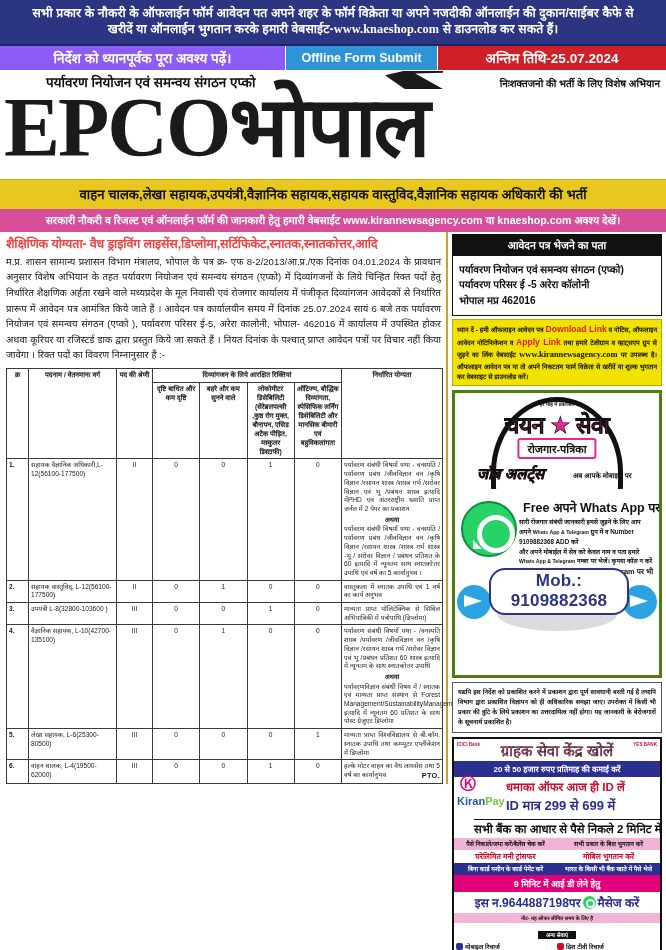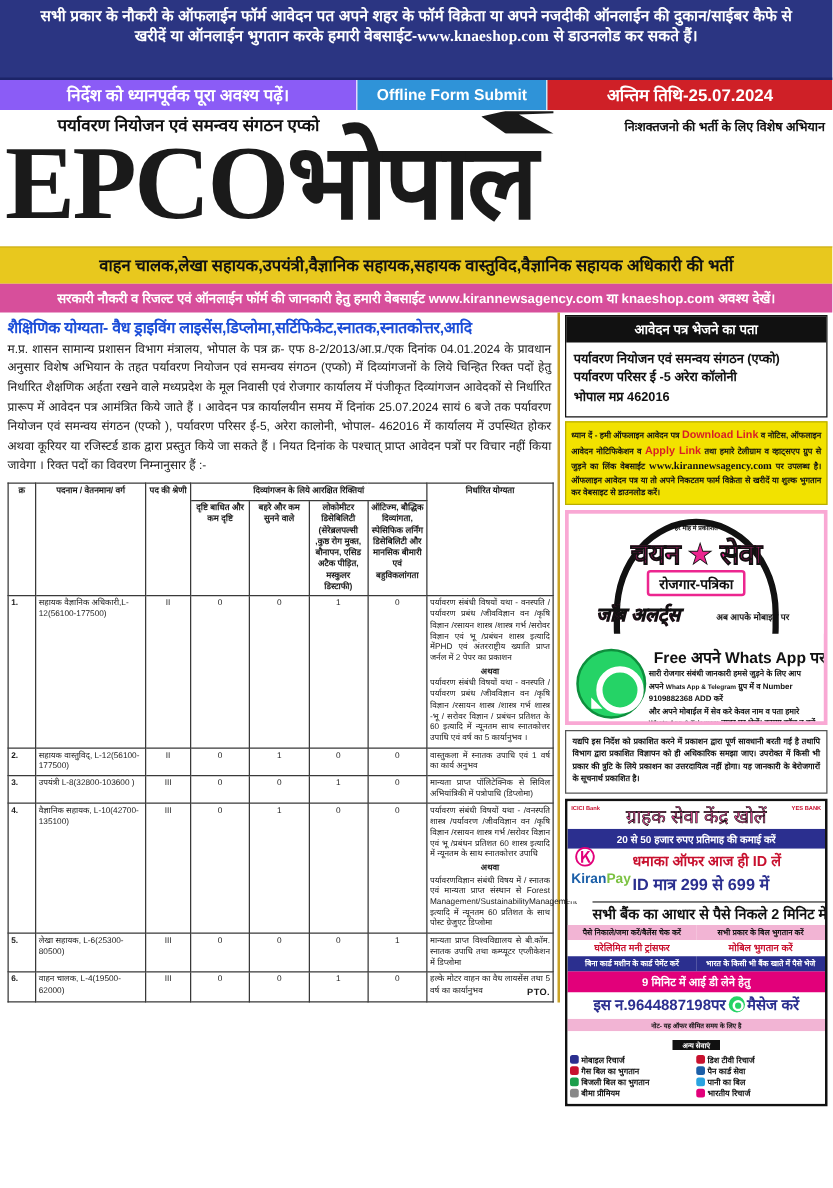--- a/index.html
+++ b/index.html
@@ -7,21 +7,21 @@
     width: 666px; height: 950px;
     background: #fff;
     font-family: "Liberation Sans", "DejaVu Sans", sans-serif;
     overflow: hidden;
   }
   #page { position: relative; width: 666px; height: 950px; background: #fff; }
 
   
   .top-banner {
     background: #2b3582; color: #fff;
-    padding: 5px 6px 24px 6px;
+    padding: 5px 6px 6px 6px;
     text-align: center;
     border-bottom: 2px solid #1c2468;
   }
   .top-banner .line {
     font-size: 12.3px; font-weight: bold; line-height: 1.34;
     letter-spacing: .1px; white-space: nowrap;
   }
   .top-banner .url { font-family: "Liberation Serif", serif; font-weight: bold; }
 
   
@@ -72,21 +72,21 @@
     white-space: nowrap;
   }
 
   
   .body-split { display: flex; align-items: flex-start; }
   .col-left  { width: 448px; padding: 3px 5px 0 6px; border-right: 2px solid #c9a227; }
   .col-right { width: 218px; padding: 2px 4px 0 4px; }
 
   
   .qual-line {
-    font-size: 12.6px; font-weight: bold; color: #1d4ed8;
+    font-size: 12.6px; font-weight: bold; color: #ef4444;
     white-space: nowrap; margin-bottom: 2px; letter-spacing: -.2px;
   }
   .para {
     font-size: 9.55px; line-height: 1.63; color: #1b1b1b;
     text-align: justify; text-justify: inter-word;
   }
 
   
   table.vac { border-collapse: collapse; width: 437px; margin-top: 5px; table-layout: fixed; }
   table.vac th, table.vac td {
@@ -126,22 +126,22 @@
   }
   .note-box p {
     font-size: 6.5px; line-height: 1.52; color: #111;
     font-weight: bold; text-align: justify;
   }
   .note-box .red { color: #d81f26; font-size: 8.6px; }
   .note-box .blue-url { color: #111; font-size: 8.4px; font-family: "Liberation Serif", serif; }
 
   
   .ad-green {
-    margin-top: 4px; border: 3px solid #f9a8d4; background: #fff;
-    position: relative; overflow: hidden; height: 172px;
+    margin-top: 4px; border: 3px solid #4d7c0f; background: #fff;
+    position: relative; overflow: hidden; height: 288px;
   }
   .cs-top { position: relative; height: 96px; background: #fff; overflow: hidden;}
   .cs-blob {
     position: absolute; left: 50%; top: 4px; transform: translateX(-50%);
     width: 132px; height: 150px; background: #fff;
     border: 5px solid #111; border-radius: 50% 50% 42% 42%;
   }
   .cs-pre {
     position: absolute; left: 50%; top: 8px; transform: translateX(-50%);
     font-size: 5px; font-weight: bold; color: #111; white-space: nowrap;

